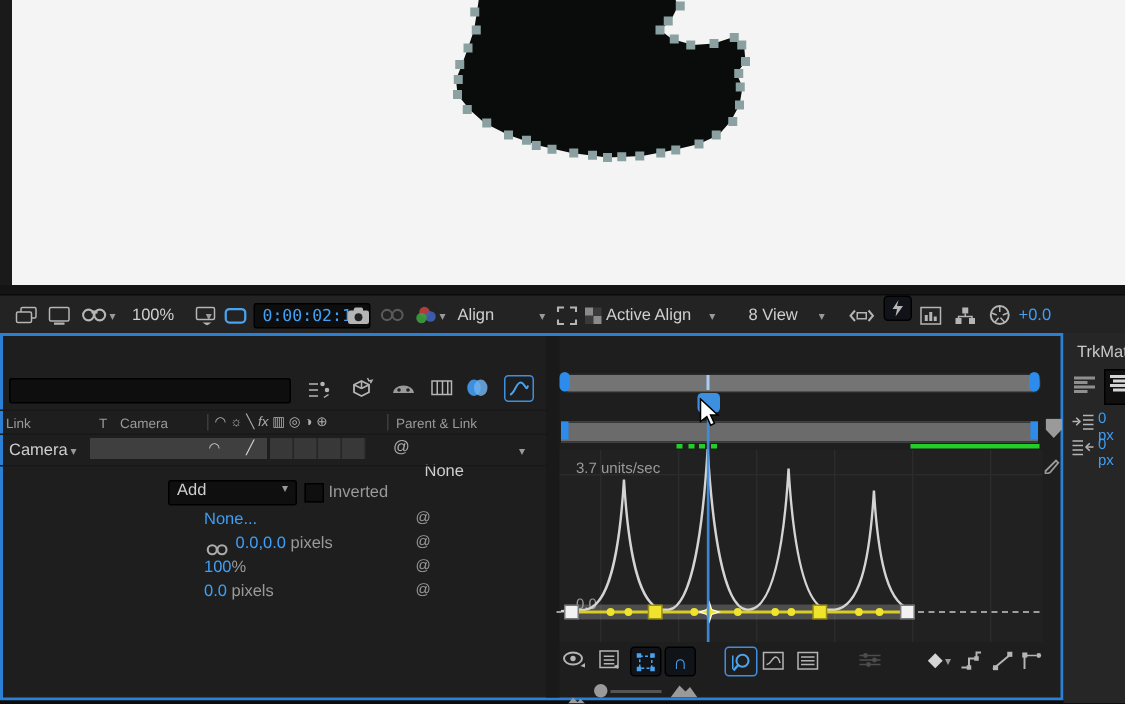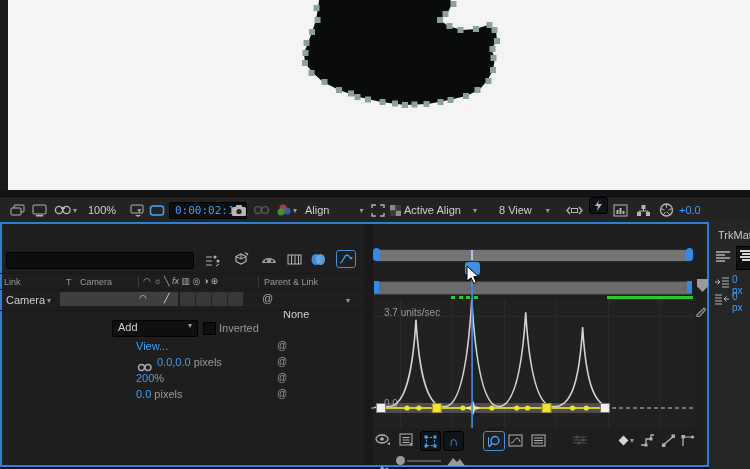--- a/index.html
+++ b/index.html
@@ -260,36 +260,36 @@
   <div class="abs chev" style="left:346px;top:296px">▾</div>
   <div class="abs hline" style="left:0;top:310px;width:365px"></div>
 
   <div class="abs ddbox" style="left:112px;top:320px;width:74px;height:15px">
     <span class="txt">Add</span>
       <span class="chev">▾</span>
   </div>
   <div class="abs" style="left:203px;top:322px;width:11px;height:11px;background:#0f0f0f;border:1px solid #000"></div>
   <div class="abs txt dim" style="left:219px;top:322px">Inverted</div>
 
-  <div class="abs txt blue" style="left:136px;top:340px">View...</div>
+  <div class="abs txt blue" style="left:136px;top:340px">None...</div>
   <div class="abs stopwatch" style="left:277px;top:340px">@</div>
 
   <div class="abs" style="left:137px;top:358px">
     <svg width="16" height="9">
         <circle cx="4.5" cy="4.5" r="3" fill="none" stroke="#aaa" stroke-width="1.4"></circle>
         <circle cx="11" cy="4.5" r="3" fill="none" stroke="#aaa" stroke-width="1.4"></circle>
       </svg>
   </div>
   <div class="abs txt" style="left:157px;top:356px">
     <span class="blue">0.0,0.0</span> <span class="dim">pixels</span>
   </div>
   <div class="abs stopwatch" style="left:277px;top:356px">@</div>
 
   <div class="abs txt" style="left:136px;top:372px">
-    <span class="blue">200</span><span class="dim">%</span>
+    <span class="blue">100</span><span class="dim">%</span>
   </div>
   <div class="abs stopwatch" style="left:277px;top:372px">@</div>
 
   <div class="abs txt" style="left:136px;top:388px">
     <span class="blue">0.0</span> <span class="dim">pixels</span>
   </div>
   <div class="abs stopwatch" style="left:277px;top:388px">@</div>
 
   <div class="abs nav-bar"></div>
   <div class="abs nav-cap" style="left:373px"></div>

